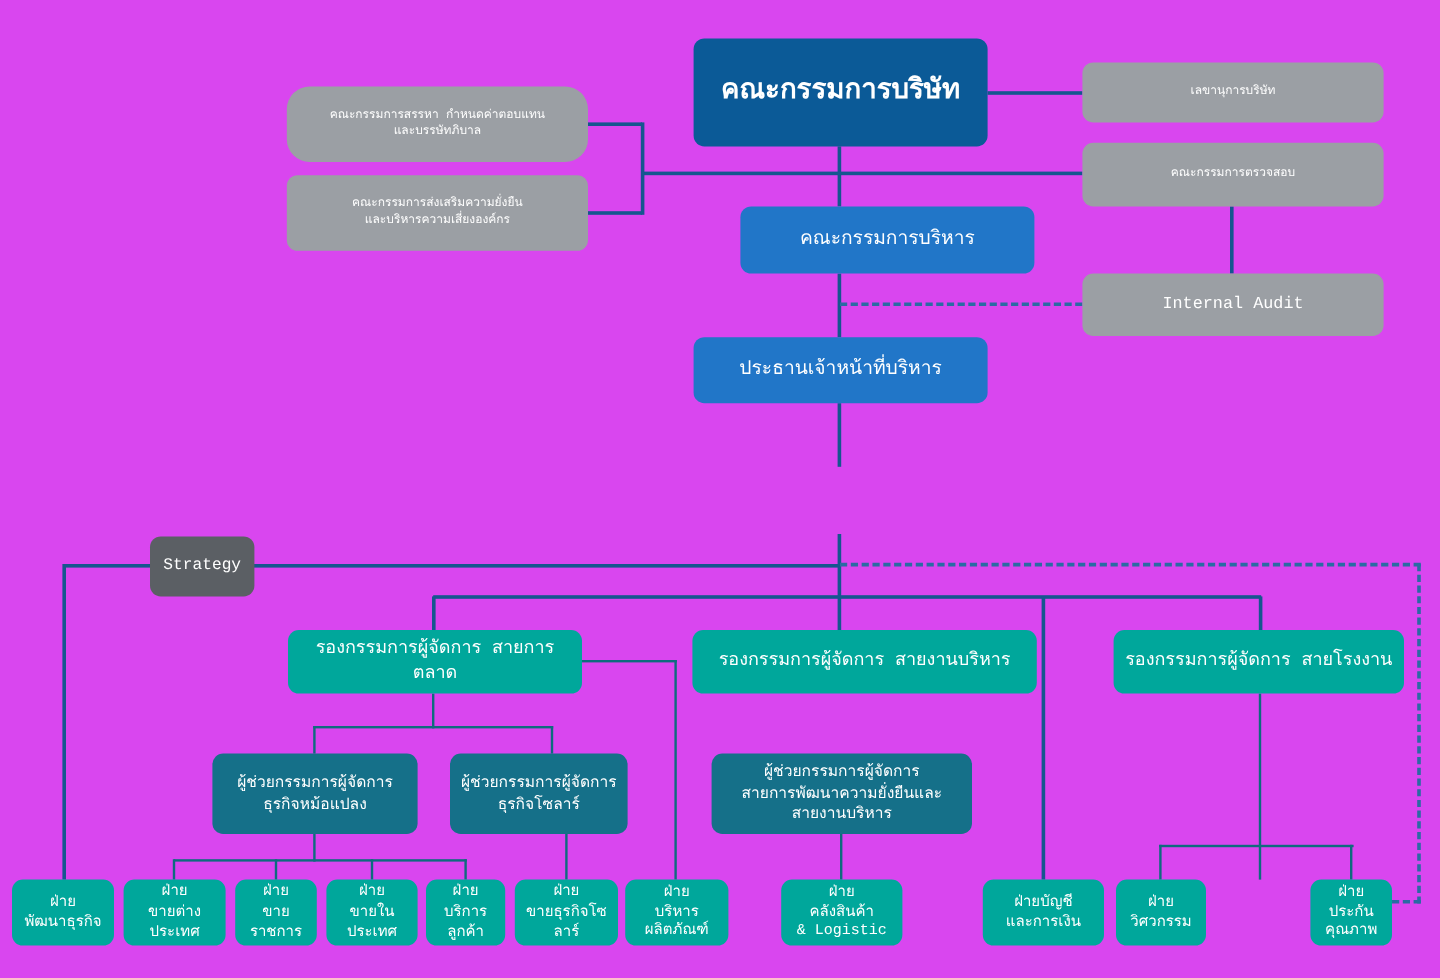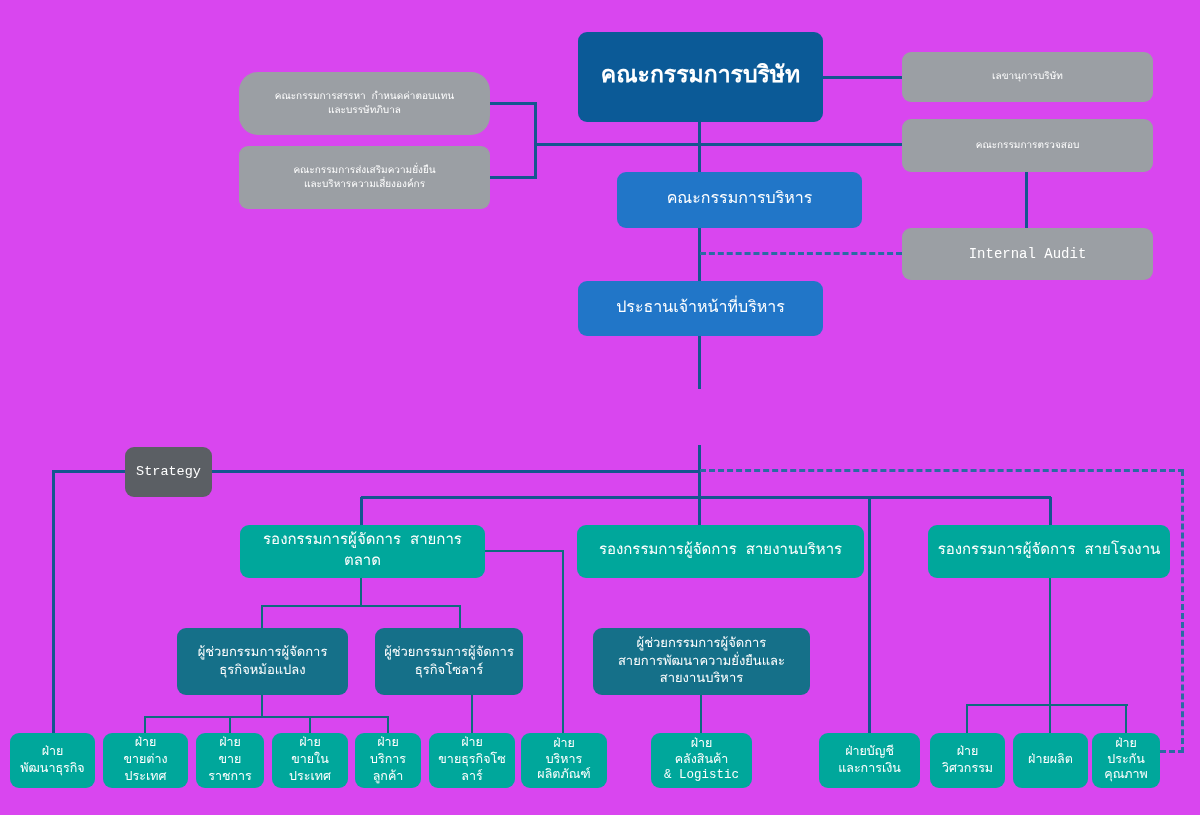--- a/index.html
+++ b/index.html
@@ -126,18 +126,17 @@
   <div class="node teal" style="left:521px;top:733px;width:86px;height:55px;font-size:12.5px;line-height:1.25;">ฝ่าย
 บริหาร
 ผลิตภัณฑ์</div>
   <div class="node teal" style="left:651px;top:733px;width:101px;height:55px;font-size:12.5px;line-height:1.25;">ฝ่าย
 คลังสินค้า
 &amp; Logistic</div>
   <div class="node teal" style="left:819px;top:733px;width:101px;height:55px;font-size:12.5px;">ฝ่ายบัญชี
 และการเงิน</div>
   <div class="node teal" style="left:930px;top:733px;width:75px;height:55px;font-size:12.5px;">ฝ่าย
 วิศวกรรม</div>
-  <div class="node teal" style="left:1013px;top:733px;width:75px;height:55px;font-size:12.5px;">ฝ่ายผลิต</div>
   <div class="node teal" style="left:1092px;top:733px;width:68px;height:55px;font-size:12.5px;line-height:1.25;">ฝ่าย
 ประกัน
 คุณภาพ</div>
 
 </div>
 
 </body></html>

